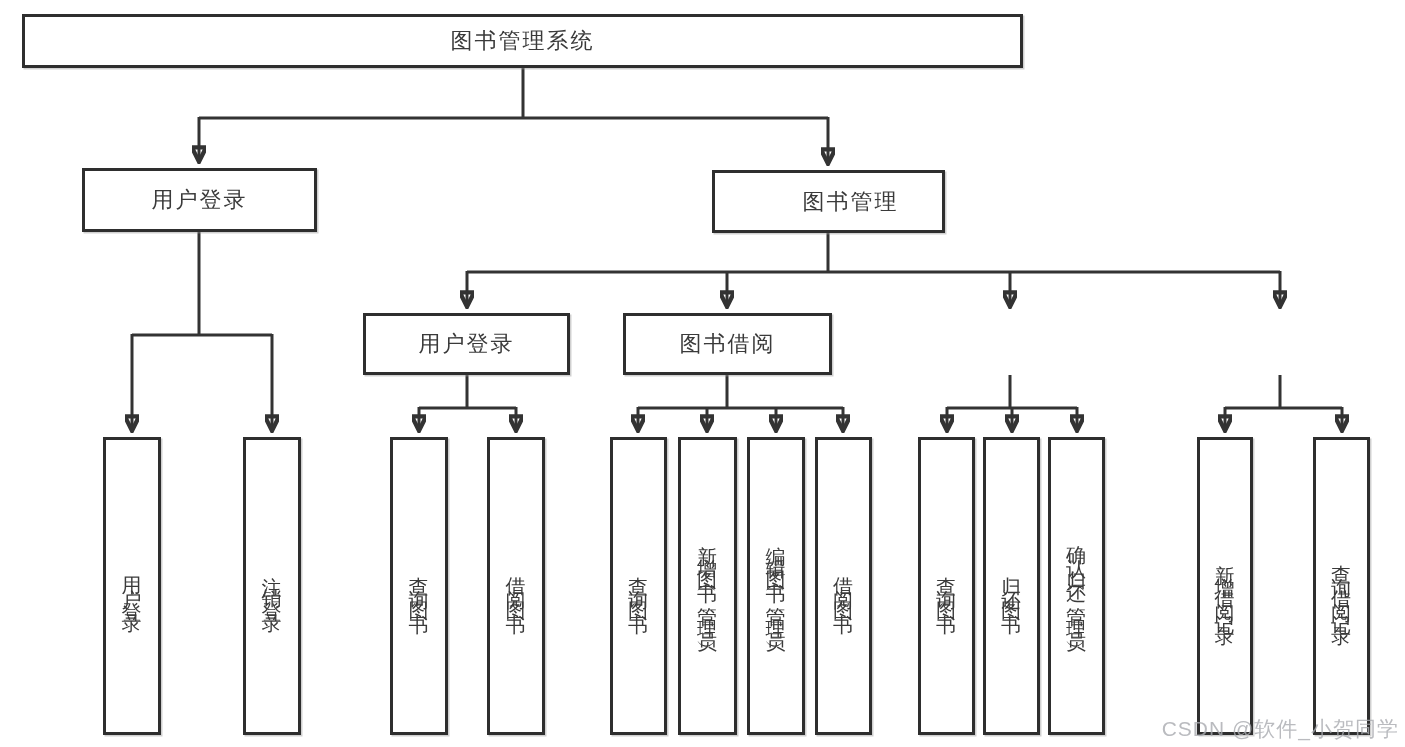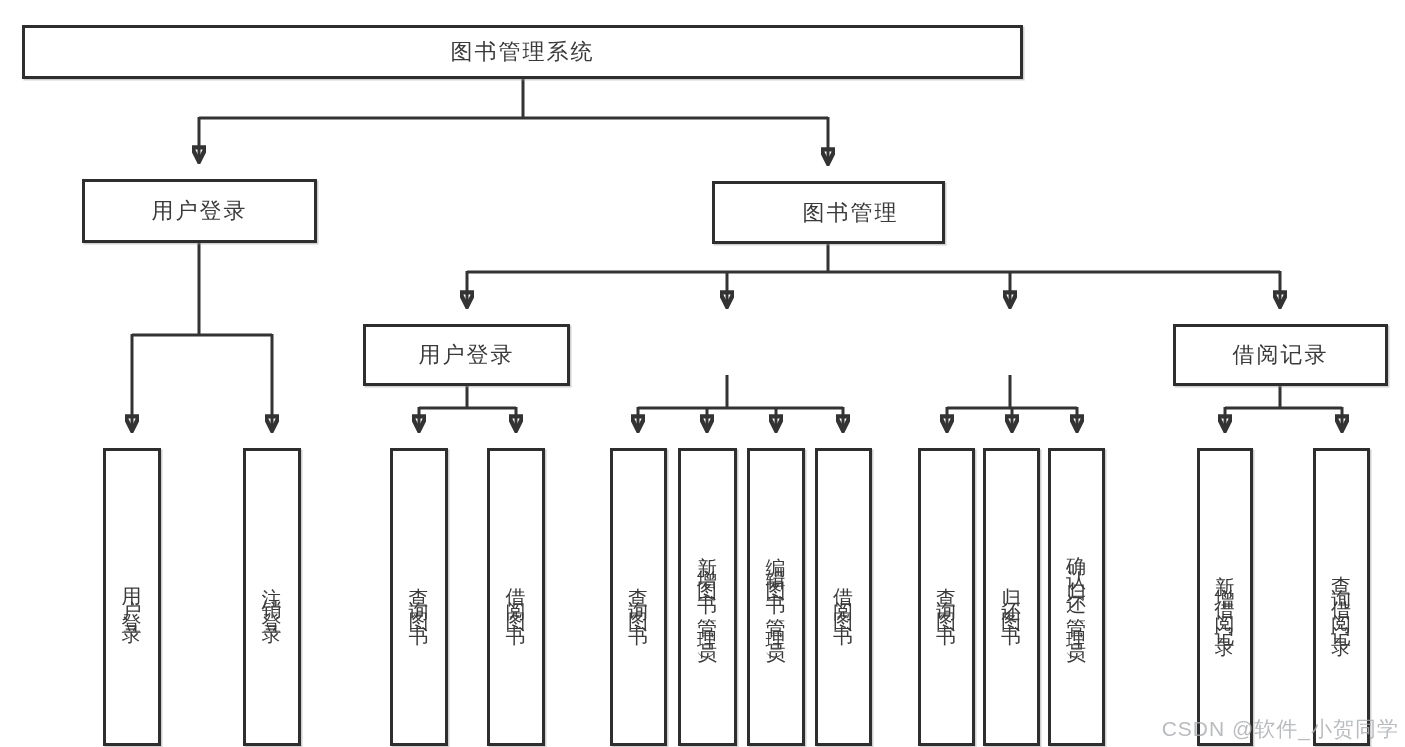--- a/index.html
+++ b/index.html
@@ -31,21 +31,20 @@
     position: absolute;
     box-sizing: border-box;
     border: 3px solid #2e2e2e;
     background: #ffffff;
     display: flex;
     align-items: center;
     justify-content: center;
     color: #3a3a3a;
     z-index: 2;
     box-shadow: 1.5px 1.5px 0 rgba(150,150,150,0.45);
-    margin-top: 11px;
   }
   .node .label {
     font-size: 22px;
     letter-spacing: 2px;
     white-space: nowrap;
   }
   .leaf .label {
     writing-mode: vertical-lr;
     text-orientation: mixed;
     font-size: 20px;
@@ -119,22 +118,22 @@
   <div class="node" style="left:82px; top:168px; width:235px; height:64px;">
     <span class="label">用户登录</span>
   </div>
   <div class="node" style="left:712px; top:170px; width:233px; height:63px;padding-left:44px;">
     <span class="label">图书管理</span>
   </div>
 
   <div class="node" style="left:363px; top:313px; width:207px; height:62px;">
     <span class="label">用户登录</span>
   </div>
-  <div class="node" style="left:1173px; top:313px; width:215px; height:62px;">
-    <span class="label">借阅记录</span>
+  <div class="node" style="left:623px; top:313px; width:209px; height:62px;">
+    <span class="label">图书借阅</span>
   </div>
 
   <div class="node leaf" style="left:103px; top:437px; width:58px; height:298px;">
     <span class="label">用户登录</span>
   </div>
   <div class="node leaf" style="left:243px; top:437px; width:58px; height:298px;">
     <span class="label">注销登录</span>
   </div>
 
   <div class="node leaf" style="left:390px; top:437px; width:58px; height:298px;">

